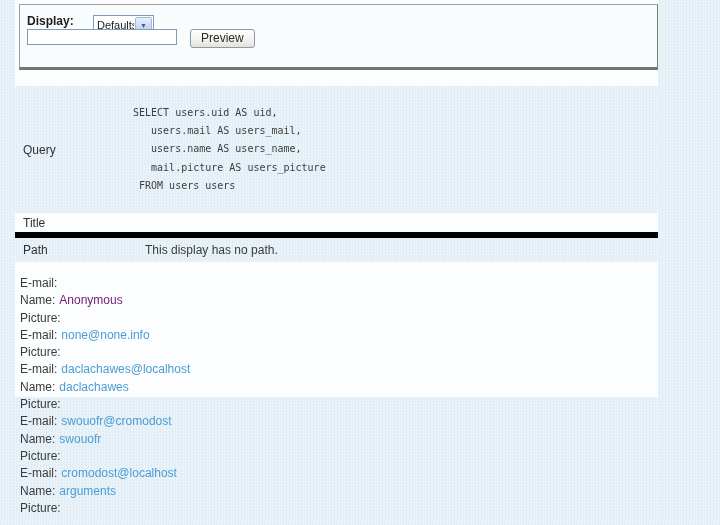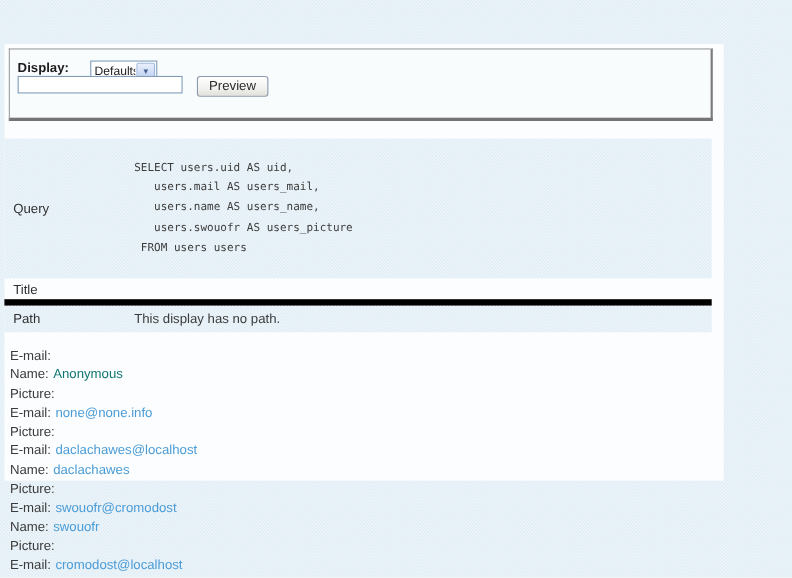--- a/index.html
+++ b/index.html
@@ -11,23 +11,22 @@
     background-color: #edf5f9;
     position: relative;
   }
   
   .tex {
     background-color: #edf5f9;
     background-image: conic-gradient(#e1edf6 25%, transparent 25% 50%, #e1edf6 50% 75%, transparent 75%);
     background-size: 3px 3px;
   }
   .content {
-    position: absolute; left: 4px; top: 0; width: 658px; height: 397px;
+    position: absolute; left: 15px; top: 0; width: 658px; height: 397px;
     background: #fbfdfe;
-    margin-top: 40px;
   }
   
   .controls {
     margin: 4px 14px 0 4px;
     border: 1px solid #9e9e9e;
     border-right: 2px solid #7b7b7b;
     border-bottom: 3px solid #747474;
     background: #f9fcfd;
     padding: 9px 10px 5px 7px;
     height: 66px;
@@ -76,27 +75,27 @@
     display: flex; align-items: center;
   }
   .srow .sval { flex: 1; display: flex; align-items: center; }
   .row-query { min-height: 127px; }
   .row-query pre {
     font-family: "DejaVu Sans Mono", monospace;
     font-size: 10px; line-height: 18.3px; color: #3d3d3d;
     padding: 13px 0;
   }
   .row-title { height: 25px; background: transparent; border-bottom: 6px solid #000000; }
-  .row-path { height: 24px; }
+  .row-path { height: 24px; gap: 12px; }
   
   .view-content { margin-top: 13px; padding-left: 5px; }
   .field-line { line-height: 17.3px; height: 17.3px; white-space: nowrap; }
   .fval { margin-left: 4px; }
   a.fval { color: var(--link, #4b9cd6); text-decoration: none; cursor: pointer; }
-  a.fval.plain { color: #0f766e; cursor: default; }
+  a.fval.plain { color: #701a75; cursor: default; }
   
   .right-strip { position: absolute; left: 658px; top: 0; width: 62px; height: 525px; }
 </style>
 </head>
 <body class="tex">
 
 <div class="content">
 
   <div class="controls">
     <div class="blabel">Display:</div>
@@ -114,21 +113,21 @@
     <div></div>
   </div>
 
   <div class="summary">
     <div class="srow row-query tex">
       <div class="slabel">Query</div>
       <div class="sval">
           <pre>SELECT users.uid AS uid,
    users.mail AS users_mail,
    users.name AS users_name,
-   users.swouofr AS users_picture
+   mail.picture AS users_picture
  FROM users users</pre>
         </div>
     </div>
     <div class="srow row-title">
       <div class="slabel">Title</div>
       <div class="sval"></div>
     </div>
     <div class="srow row-path tex">
       <div class="slabel">Path</div>
       <div class="sval">This display has no path.</div>
@@ -154,20 +153,20 @@
     </div>
 
     <div class="user-row">
       <div class="field-line"><span class="flabel f-email">E-mail:</span><a class="fval v-email">swouofr@cromodost</a></div>
       <div class="field-line"><span class="flabel f-name">Name:</span><a class="fval v-name">swouofr</a></div>
       <div class="field-line"><span class="flabel f-picture">Picture:</span></div>
     </div>
 
     <div class="user-row">
       <div class="field-line"><span class="flabel f-email">E-mail:</span><a class="fval v-email">cromodost@localhost</a></div>
-      <div class="field-line"><span class="flabel f-name">Name:</span><a class="fval v-name">localhost</a></div>
+      <div class="field-line"><span class="flabel f-name">Name:</span><a class="fval v-name">arguments</a></div>
       <div class="field-line"><span class="flabel f-picture">Picture:</span></div>
     </div>
   </div>
 
 </div>
 
 <div class="right-strip tex"></div>
 
 </body></html>

